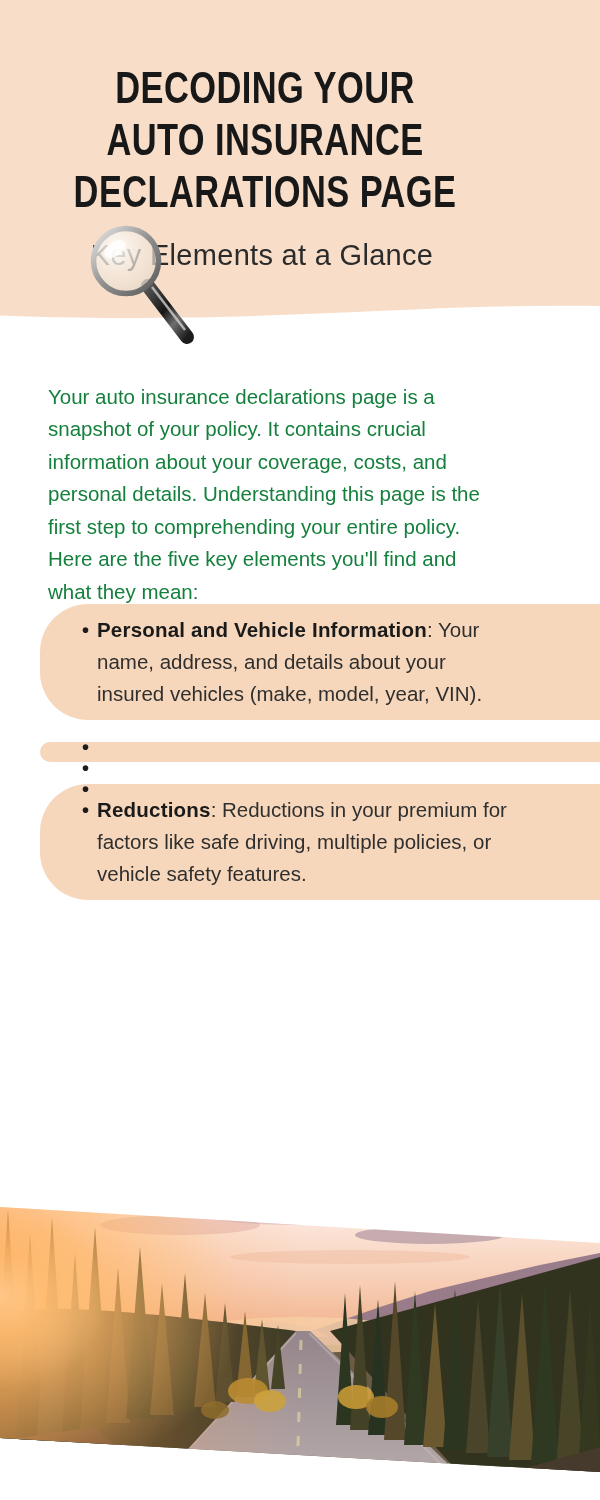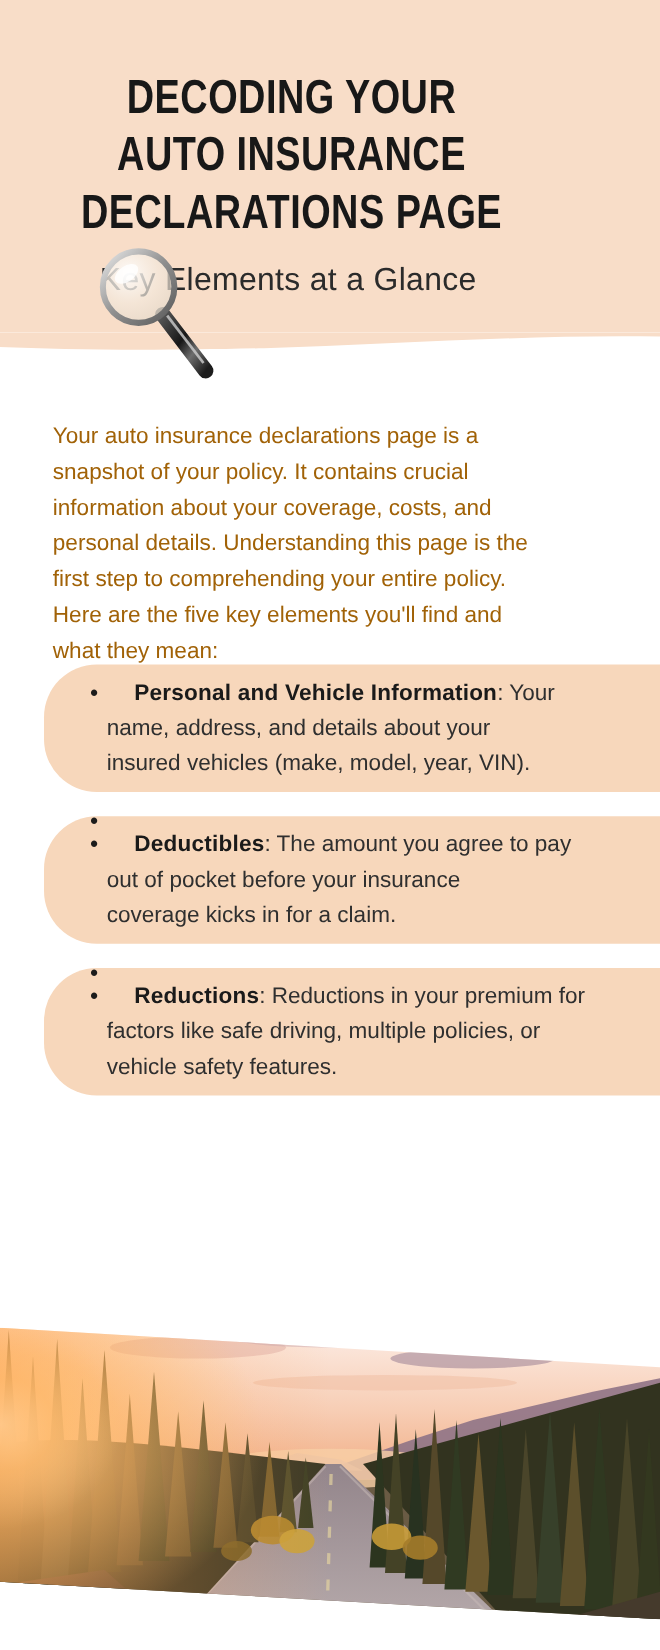--- a/index.html
+++ b/index.html
@@ -22,40 +22,40 @@
   }
   .title-line{transform:scale(0.84,1.06); transform-origin:50% 50%; white-space:nowrap;}
   .subtitle{
     position:absolute; left:0; top:238px; width:524px; text-align:center;
     font-size:29px; line-height:34px; color:#2b2b2b; letter-spacing:0.3px;
   }
   .magnifier{position:absolute; left:86px; top:216px; width:125px; height:135px; z-index:3;}
   
   .intro{
     position:absolute; left:48px; top:360px; width:505px;
-    font-size:20.5px; line-height:32.5px; white-space:pre-line; color:#a16207;
+    font-size:20.5px; line-height:32.5px; white-space:pre-line; color:#15803d;
   }
   
   .bullets{position:absolute; left:0; top:604px; width:600px;}
   .bullet{position:relative; padding:10px 0 10px 0; margin-bottom:1px;}
   .pill{
     display:none; position:absolute; left:40px; right:0; top:0; bottom:0;
     background:var(--highlight-bg,#f7d7bb);
     border-radius:48px 0 0 48px;
   }
   .bullet.hl .pill{display:block;}
   .dot{
     position:absolute; left:82px; top:10px; width:14px;
     font-size:20px; line-height:32px; font-weight:bold; color:#1c1c1c; z-index:1;
   }
   .btext{
     position:relative; margin:0 0 0 97px; width:485px; z-index:1;
     font-size:20.5px; line-height:32px; white-space:pre-line; color:#2f2f2f;
   }
-  .btext b{color:#1a1a1a; letter-spacing:0.2px;margin-left:25px;}
+  .btext b{color:#1a1a1a; letter-spacing:0.2px;}
   
   .photo{position:absolute; left:0; top:1195px; width:600px; height:290px; display:block;}
 </style>
 </head>
 <body>
 
 <div class="page">
 
   <div class="header"></div>
   <svg class="header-curve" viewBox="0 0 600 22" preserveAspectRatio="none">
@@ -118,23 +118,20 @@
       </div>
 
       <div class="bullet">
 
         <span class="dot">•</span>
       </div>
 
       <div class="bullet hl">
         <div class="pill"></div>
         <span class="dot">•</span>
-        <p class="btext"><b>Deductibles</b><span>: The amount you agree to pay
-out of pocket before your insurance
-coverage kicks in for a claim.</span></p>
       </div>
 
       <div class="bullet">
 
         <span class="dot">•</span>
       </div>
 
       <div class="bullet hl">
         <div class="pill"></div>
         <span class="dot">•</span>

